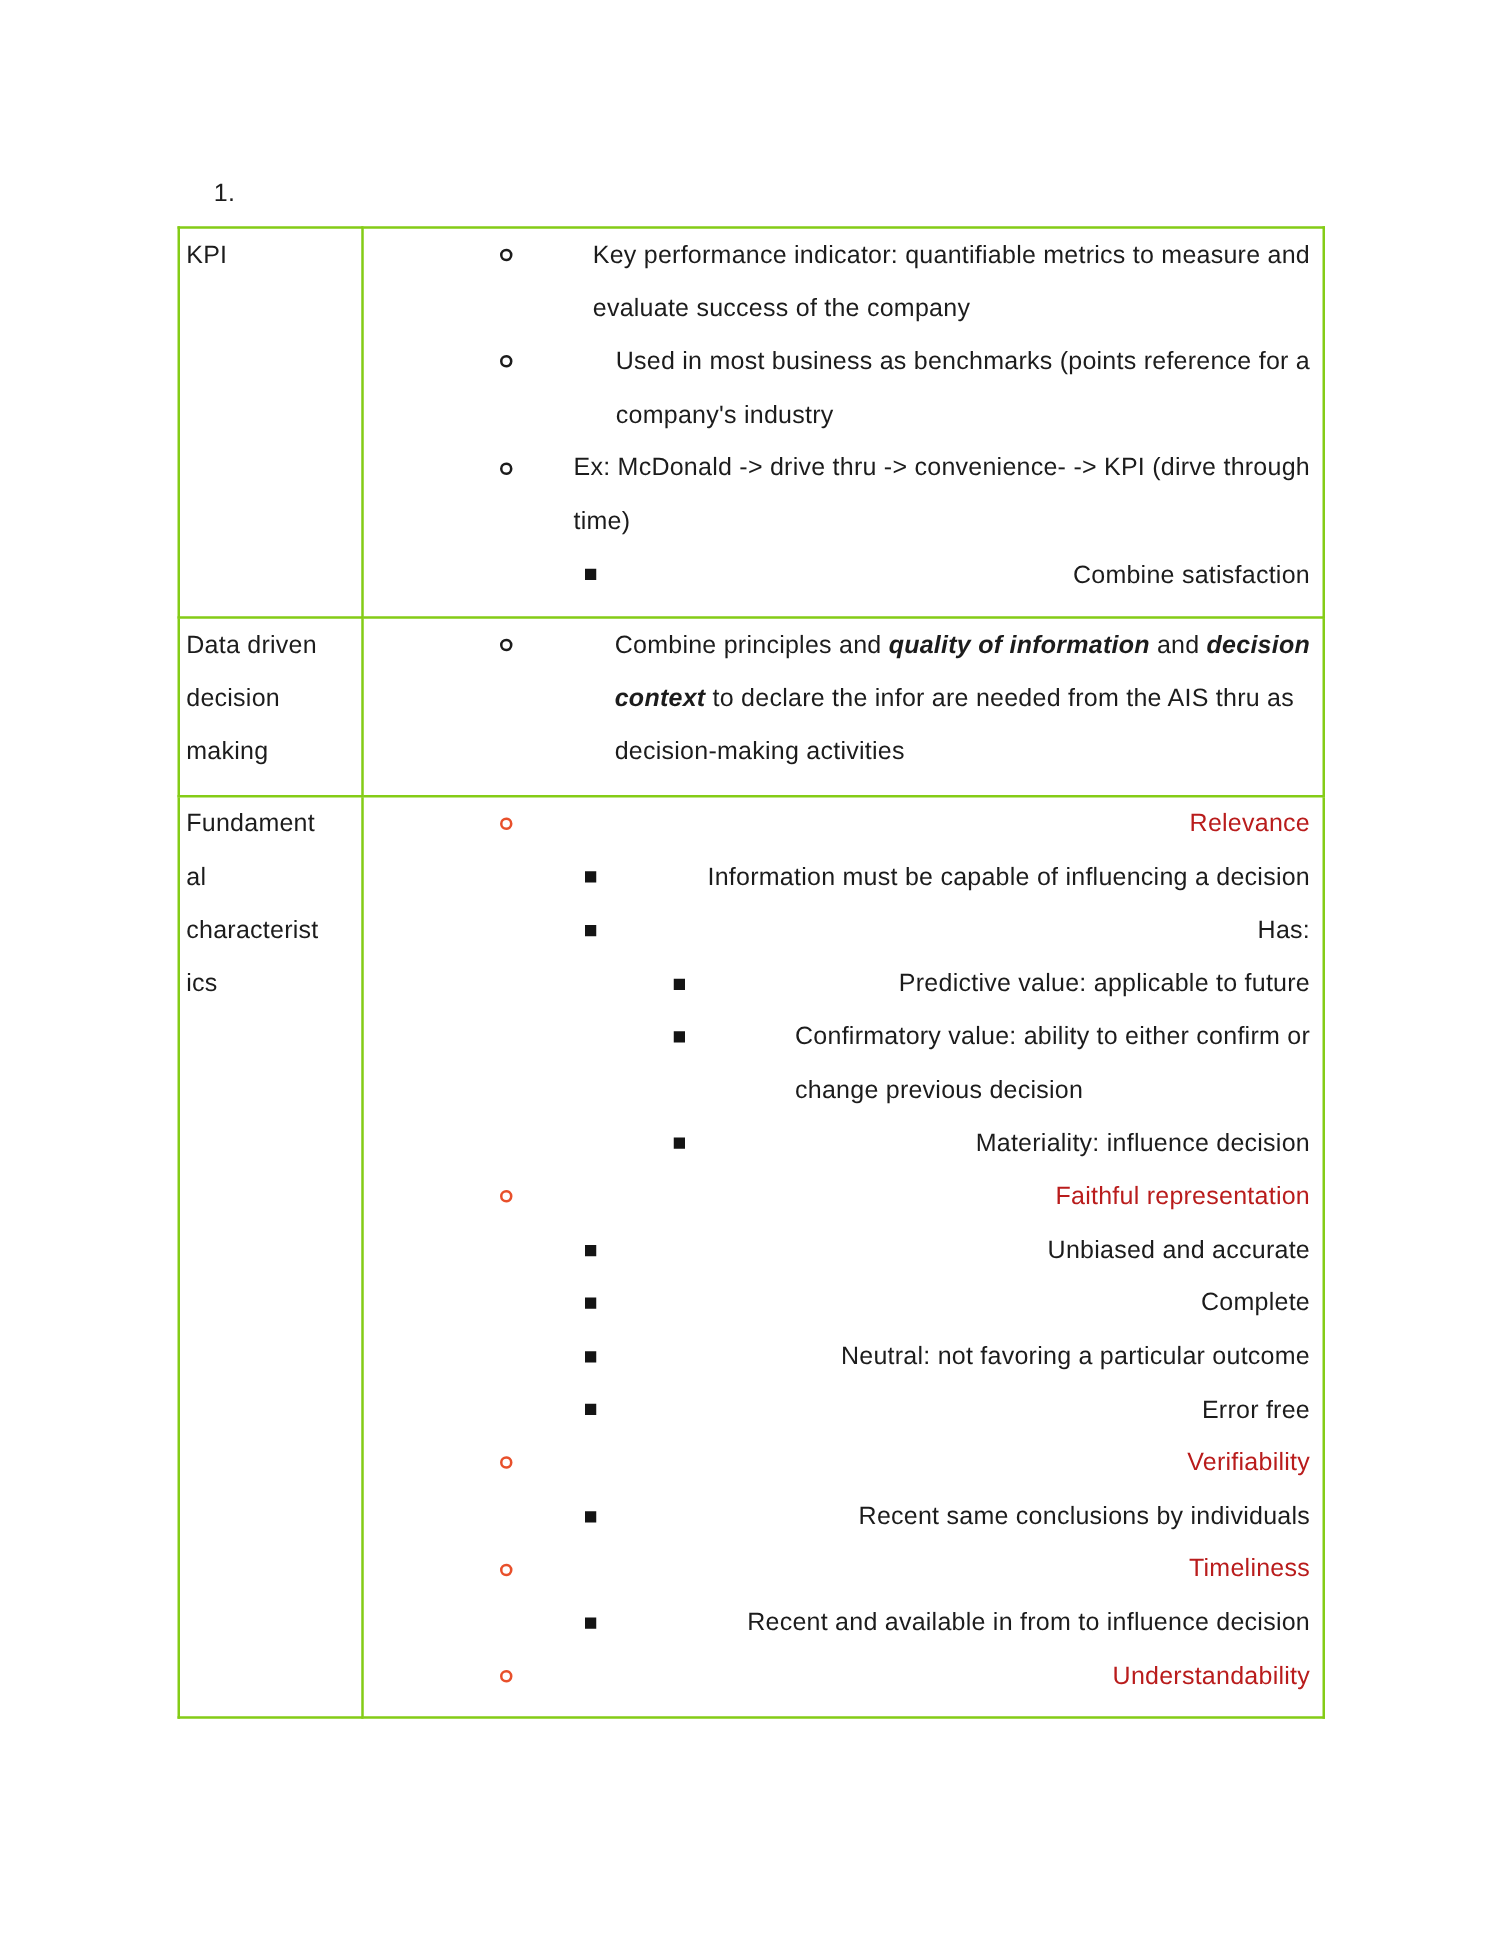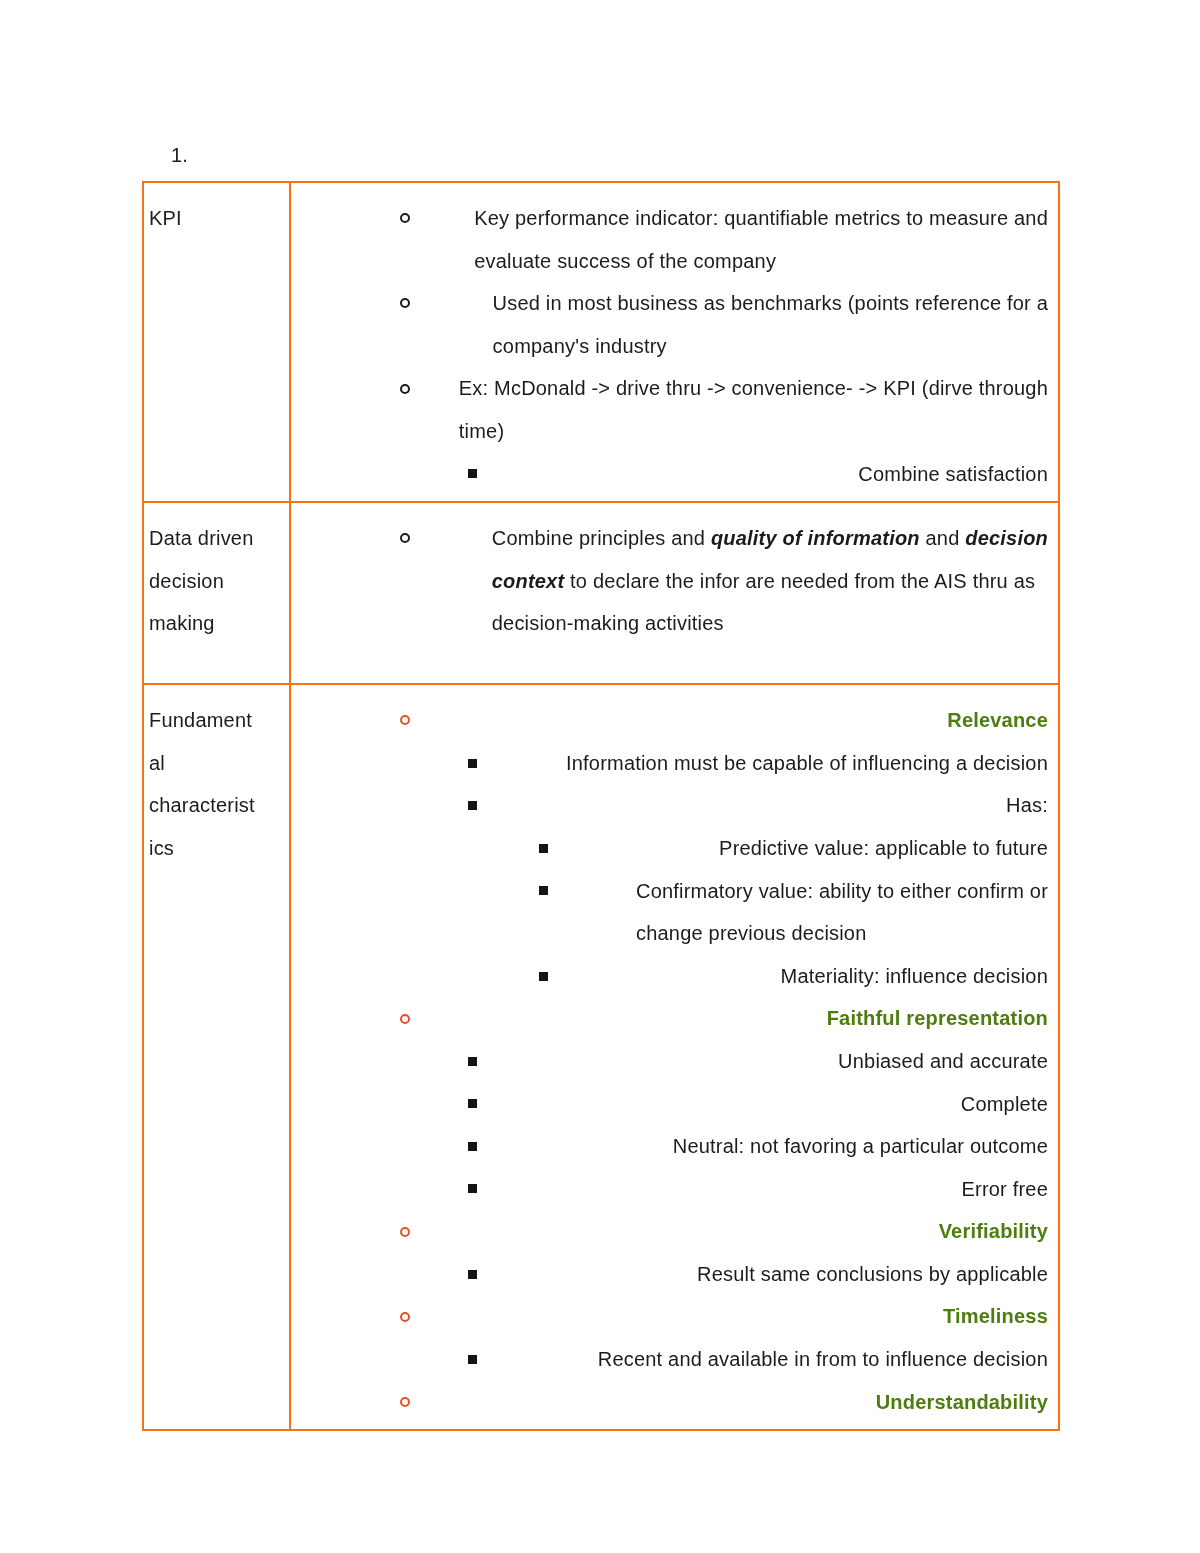--- a/index.html
+++ b/index.html
@@ -21,28 +21,28 @@
     color:#1c1c1c;
   }
   table.notes{
     position:absolute;
     left:142px;top:181px;
     width:918px;
     border-collapse:collapse;
     table-layout:fixed;
   }
   table.notes td{
-    border:2px solid #f97316;
+    border:2px solid #84cc16;
     vertical-align:top;
-    padding:14px 10px 6px 5px;
+    padding:0 10px 6px 5px;
     line-height:42.6px;
   }
   td.term-cell{width:130px;}
   tr.r0{height:312px;}
-  tr.r1{height:182px;}
+  tr.r1{height:143px;}
   tr.r2{height:737px;}
   .term{
     white-space:pre-line;
     color:#1c1c1c;
   }
   .def-cell{padding-left:6px !important;}
   .li{
     display:flex;
     align-items:flex-start;
     justify-content:space-between;
@@ -66,22 +66,22 @@
     border:2px solid #1c1c1c;
     border-radius:50%;
     box-sizing:border-box;
   }
   .sq{
     display:inline-block;
     width:9px;height:9px;
     background:#141414;
   }
   .li.header .txt{
-    font-weight:bold;
-    color:#4d7c0f;
+    font-weight:normal;
+    color:#b91c1c;
   }
   .li.header .circ{border-color:#e8502b;}
 </style>
 </head>
 <body>
 
 <div class="page">
 
   <div class="list-num">1.</div>
 
@@ -218,21 +218,21 @@
         <div class="li l1 header">
           <span class="bullet">
                 <i class="circ"></i>
               </span>
           <span class="txt">Verifiability</span>
         </div>
         <div class="li l2">
           <span class="bullet">
                 <i class="sq"></i>
               </span>
-          <span class="txt">Result same conclusions by applicable</span>
+          <span class="txt">Recent same conclusions by individuals</span>
         </div>
         <div class="li l1 header">
           <span class="bullet">
                 <i class="circ"></i>
               </span>
           <span class="txt">Timeliness</span>
         </div>
         <div class="li l2">
           <span class="bullet">
                 <i class="sq"></i>

